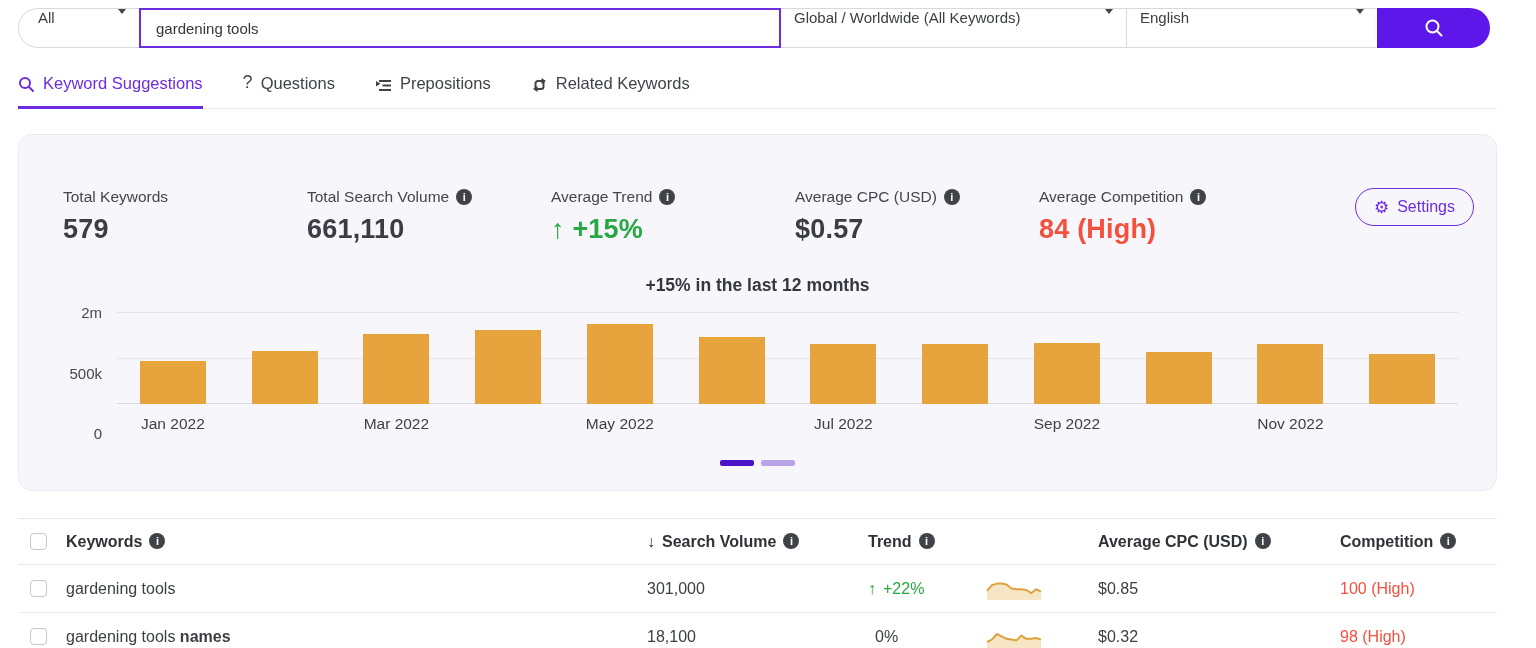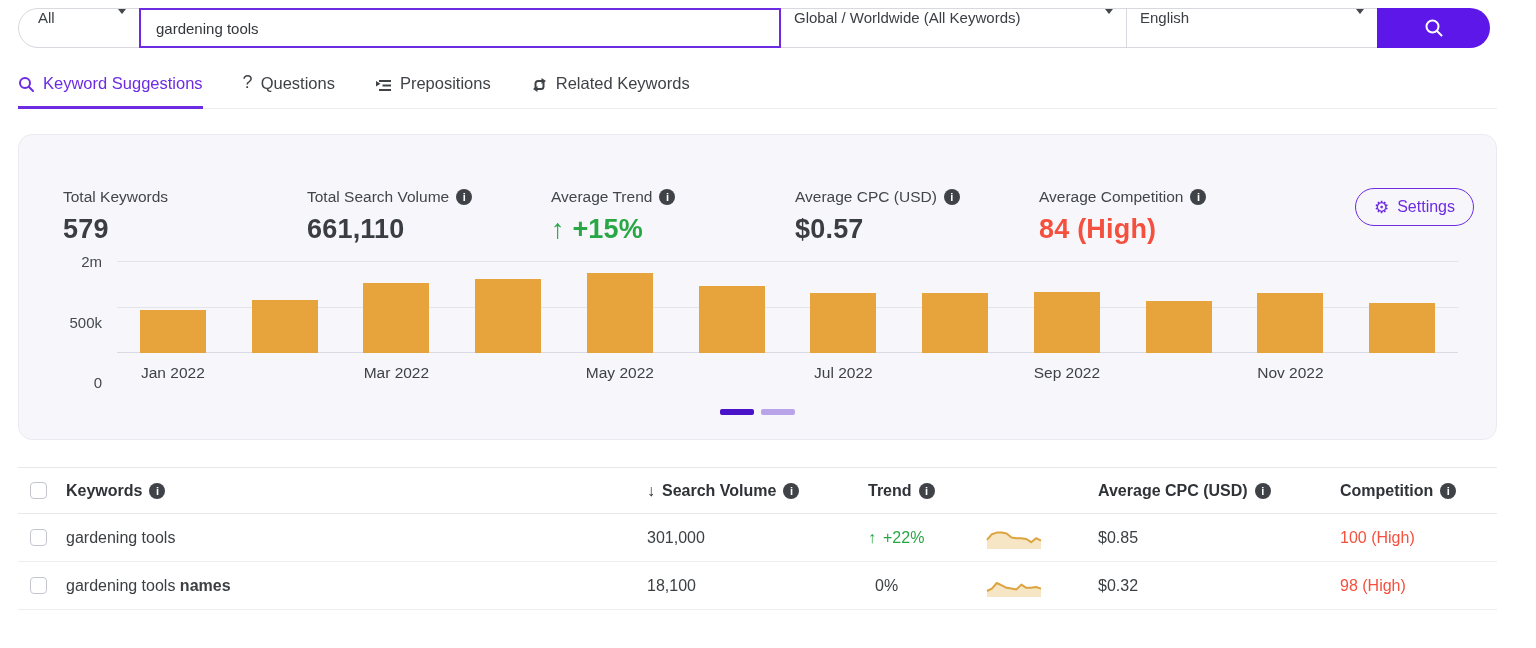--- a/index.html
+++ b/index.html
@@ -65,21 +65,21 @@
   .xlabel{flex:1;text-align:center;font-size:15.5px;color:#3e4146;white-space:nowrap}
   .pagination{display:flex;gap:7px;justify-content:center;margin-top:27px}
   .page-pill{width:34px;height:6px;border-radius:2px;background:#b9a4ea;cursor:pointer}
   .page-pill.active{background:#4a13c8}
   
   .tbl{margin:27px 39px 0 18px}
   .tbl-grid{display:grid;grid-template-columns:48px 581px 221px 117px 113px 242px 1fr;align-items:center}
   .tbl-header{height:47px;border-top:1px solid #e8e8ec;border-bottom:1px solid #e8e8ec;
     font-weight:700;font-size:16px;color:#2f3237}
   .tbl-row{height:48px;border-bottom:1px solid #ededf1;font-size:16px;color:var(--txt)}
-  .cell{display:flex;align-items:center;gap:7px}
+  .cell{display:flex;gap:7px}
   .cb-cell{padding-left:12px}
   .checkbox{width:17px;height:17px;border:1.5px solid #c3c6cd;border-radius:4px;background:#fff;cursor:pointer}
   .sort-arrow{font-weight:700}
   .trend-up{color:var(--green)}
   .trend-flat{color:var(--txt)}
   .comp{color:var(--red)}
   .kw b{font-weight:700}
 </style>
 </head>
 <body>
@@ -183,20 +183,21 @@
           <span class="info">i</span>
         </div>
       <div class="stat-value red">84 (High)</div>
     </div>
     <button class="settings-btn">
       <span class="gear">⚙</span>
       <span>Settings</span>
     </button>
   </div>
 
+  <div class="chart-title">+15% in the last 12 months</div>
 
   <div class="chart">
     <div class="yaxis">
       <span class="t0">2m</span>
       <span class="t1">500k</span>
       <span class="t2">0</span>
     </div>
     <div class="plot-col">
       <div class="plot">
         <div class="grid g0"></div>

